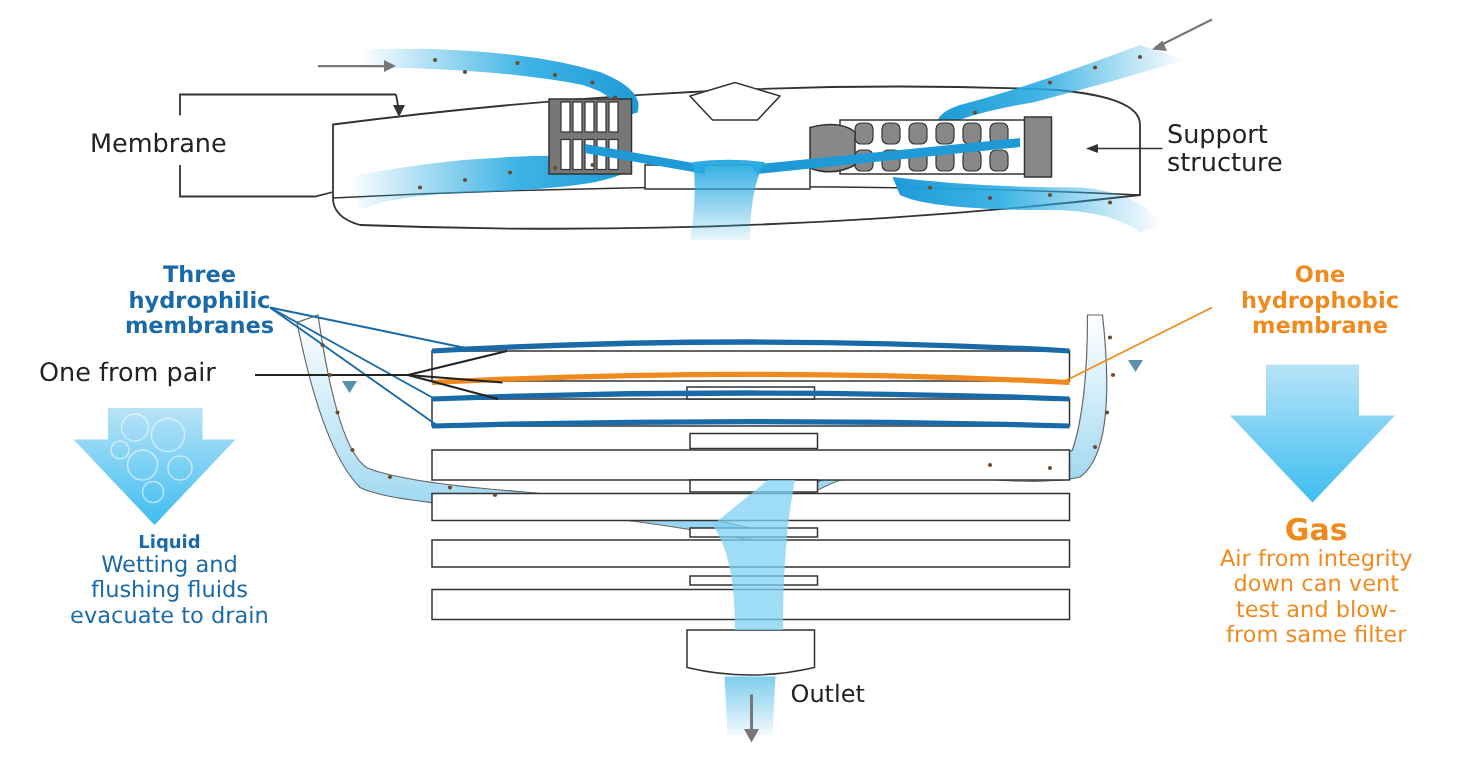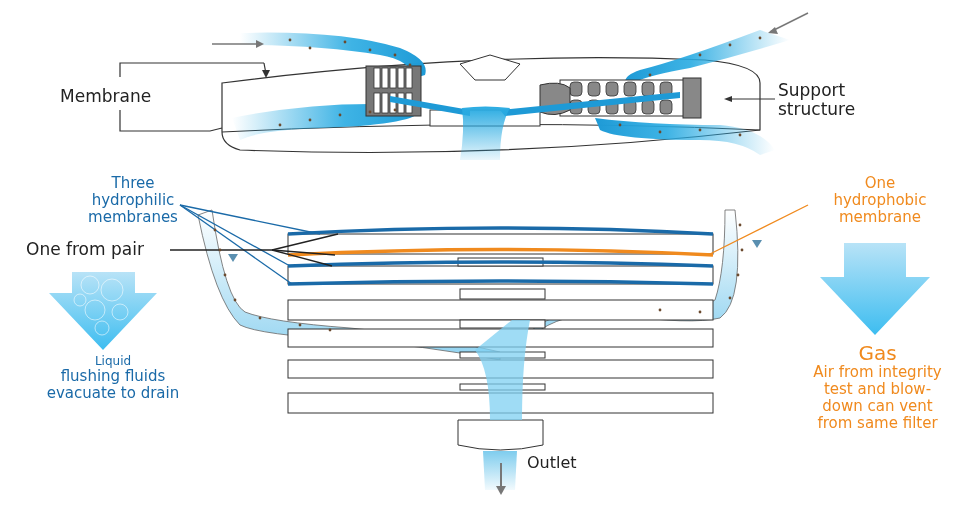--- a/index.html
+++ b/index.html
@@ -2,21 +2,21 @@
 <html><head>
 <meta charset="utf-8">
 <style>
   html, body { margin:0; padding:0; background:#ffffff; }
   body { width:975px; height:512px; position:relative; overflow:hidden; font-family:"DejaVu Sans", sans-serif; }
   svg#diagram { position:absolute; left:0; top:0; }
   .lbl { position:absolute; margin:0; line-height:1.12; white-space:nowrap; }
   .dark { color:#222222; font-size:17px; }
   .blue { color:#1a6aa8; font-size:15px; text-align:center; }
   .orange { color:#f08a1e; font-size:15px; text-align:center; }
-  .bold { font-weight:normal; }
+  .bold { font-weight:bold; }
 </style>
 </head>
 <body>
 
 <svg id="diagram" width="975" height="512" viewBox="0 0 975 512">
   <defs>
     <linearGradient id="flowL" x1="0" x2="1" y1="0" y2="0">
       <stop offset="0" stop-color="#29abe2" stop-opacity="0"></stop>
       <stop offset="0.6" stop-color="#29abe2" stop-opacity="0.9"></stop>
       <stop offset="1" stop-color="#1e9ad6"></stop>
@@ -200,31 +200,32 @@
 
 <div class="lbl blue bold" style="left:82px; top:175px; width:102px;">
   <div>Three</div>
   <div>hydrophilic</div>
   <div>membranes</div>
 </div>
 <p class="lbl dark" style="left:26px; top:240px;">One from pair</p>
 
 <div class="lbl blue" style="left:28px; top:355px; width:170px;">
   <div class="bold" style="font-size:12px;">Liquid</div>
+  <div>Wetting and</div>
   <div>flushing fluids</div>
   <div>evacuate to drain</div>
 </div>
 
 <div class="lbl orange bold" style="left:820px; top:175px; width:120px;">
   <div>One</div>
   <div>hydrophobic</div>
   <div>membrane</div>
 </div>
 
 <div class="lbl orange" style="left:790px; top:342px; width:175px;">
   <div class="bold" style="font-size:20px;">Gas</div>
   <div>Air from integrity</div>
+  <div>down can vent</div>
   <div>test and blow-</div>
-  <div>down can vent</div>
   <div>from same filter</div>
 </div>
 
 <p class="lbl dark" style="left:527px; top:454px; font-size:16px;">Outlet</p>
 
 </body></html>

